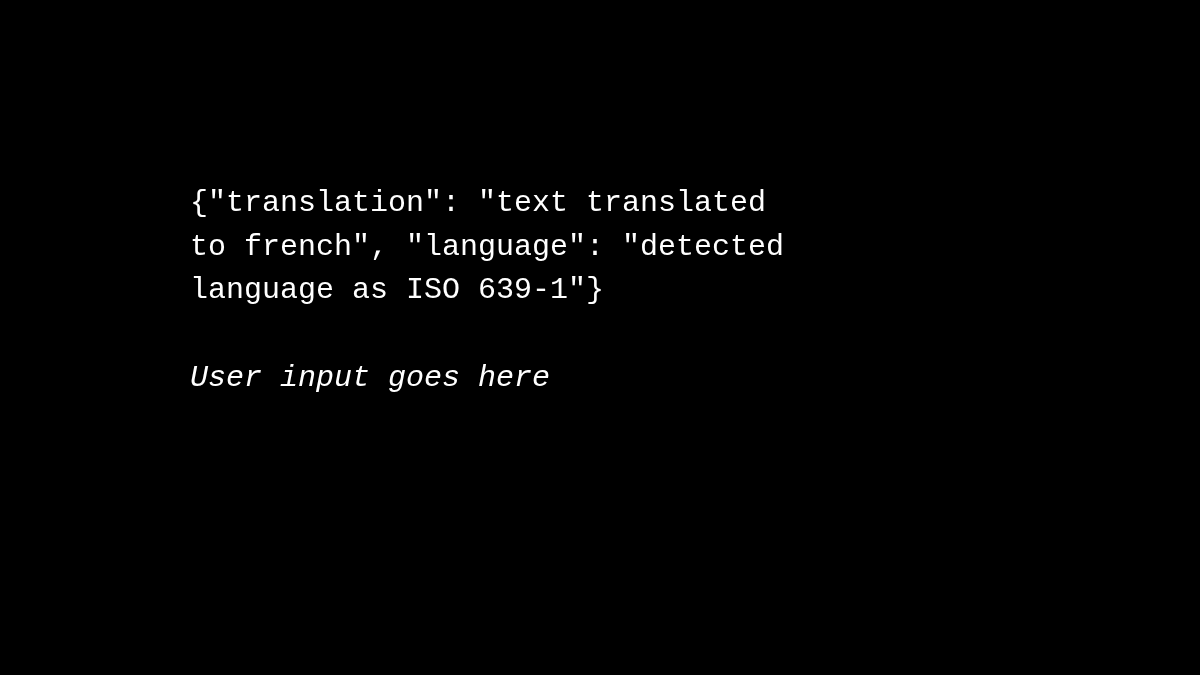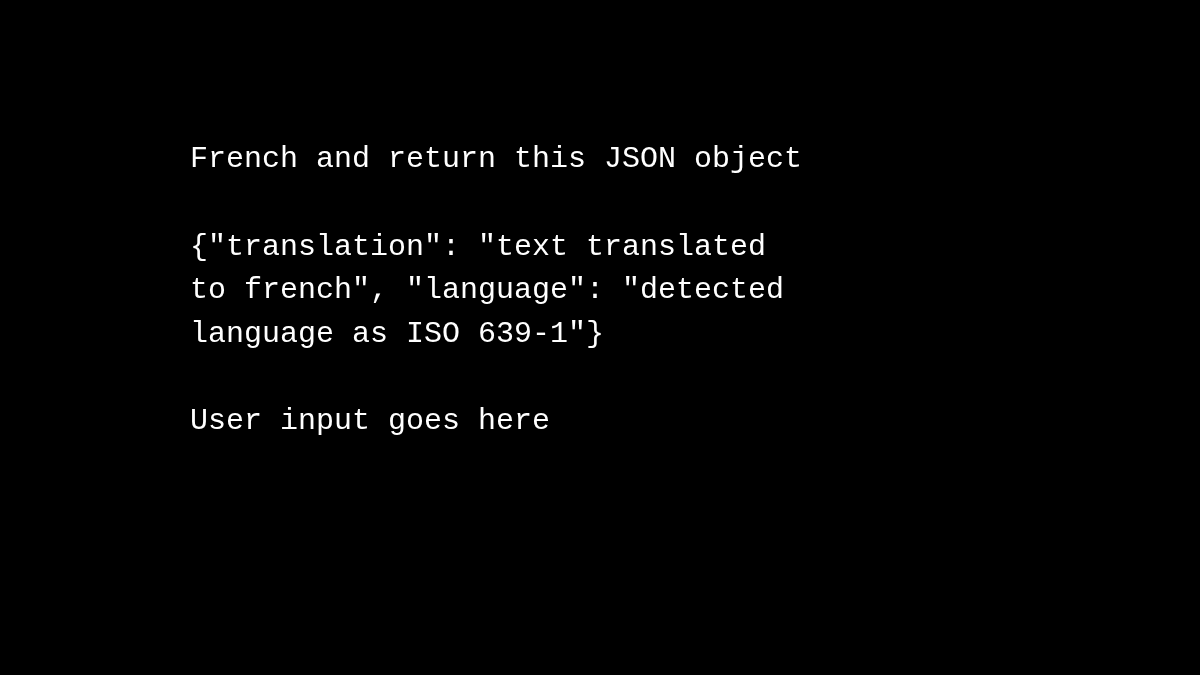--- a/index.html
+++ b/index.html
@@ -27,26 +27,26 @@
       max-width: 1000px;
     }
     .block {
       margin: 0;
       white-space: pre-wrap;
     }
     .spacer {
       height: 44px;
     }
     .italic {
+      font-style: italic;
     }
   </style>
 </head>
 <body>
 
 <div class="content">
-  <div class="block">French and return this JSON object</div>
   <div class="spacer"></div>
   <div class="block">{"translation": "text translated</div>
   <div class="block">to french", "language": "detected</div>
   <div class="block">language as ISO 639-1"}</div>
   <div class="spacer"></div>
   <div class="block italic">User input goes here</div>
 </div>
 
 </body></html>

